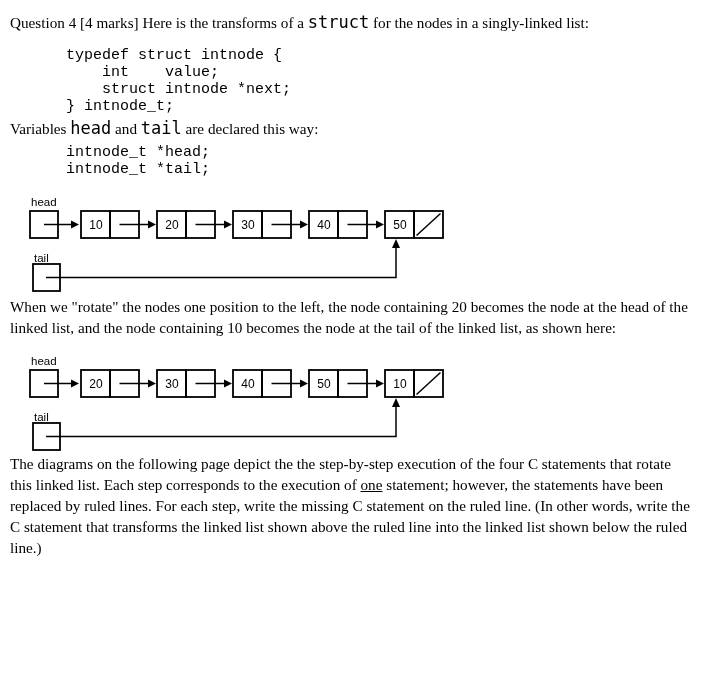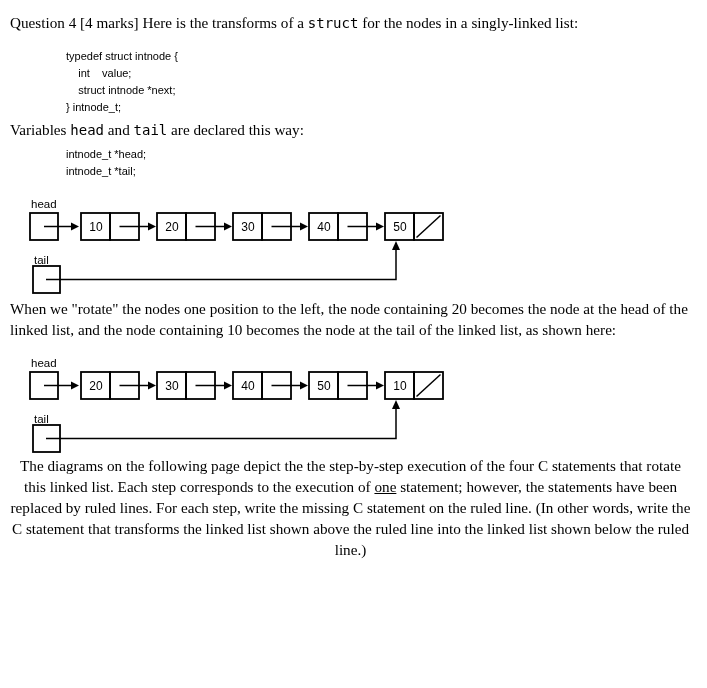--- a/index.html
+++ b/index.html
@@ -9,39 +9,39 @@
     color:#000;
   }
   .page{padding:12px 3px 0 10px;width:694px;box-sizing:border-box;}
   p.doc{
     margin:0;
     font-size:15.2px;
     line-height:21px;
     color:#000;
   }
   .seg-bold{font-weight:normal;}
-  .seg-mono{font-family:"DejaVu Sans Mono",monospace;font-size:14px;}
+  .seg-mono{font-family:"DejaVu Sans Mono",monospace;font-size:17px;}
   .seg-underline{text-decoration:underline;}
   pre.code{
     margin:0 0 0 56px;
-    font-family:Liberation Sans, sans-serif;
-    font-size:11px;
+    font-family:Liberation Mono, monospace;
+    font-size:15px;
     line-height:17px;
     color:#000;
   }
   #struct-code{margin-top:14px;}
   #declared-para{margin-top:3px;}
   #var-code{margin-top:5px;}
   #picture-para{margin-top:8px;}
   svg.diagram{display:block;margin:0;}
   #diagram-1{margin-top:14px;}
   #point-para{margin-top:9px;}
   #rotate-para{margin-top:4px;}
   #diagram-2{margin-top:13px;}
-  #instructions-para{margin-top:2px;text-align:center;}
+  #instructions-para{margin-top:2px;}
   .dbox{fill:none;stroke:#000;stroke-width:1.8;}
   .dline{stroke:#000;stroke-width:1.5;fill:none;}
   .dlabel{font-family:"Liberation Sans",sans-serif;font-size:11.5px;fill:#000;}
   .dvalue{font-family:"Liberation Sans",sans-serif;font-size:12px;fill:#000;}
 </style>
 </head>
 <body>
 
 <div class="page">
 

